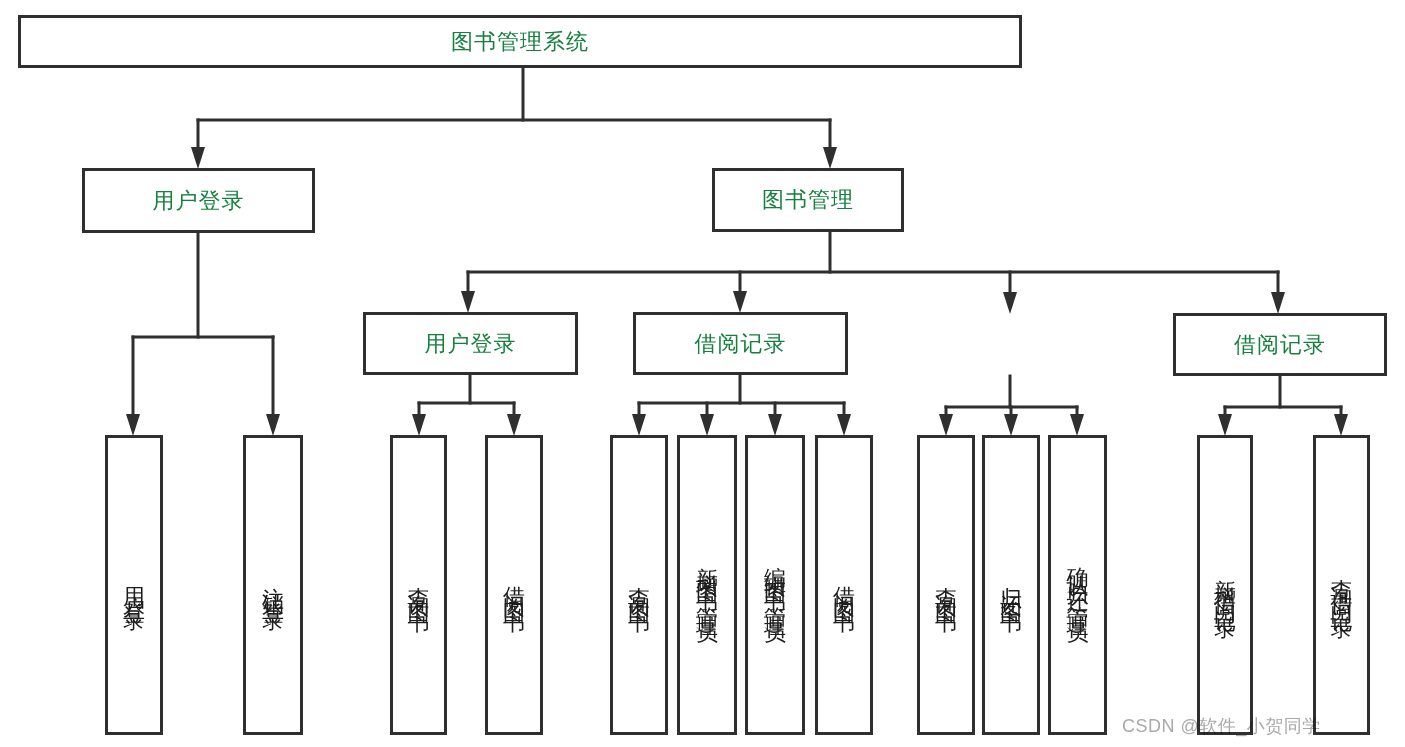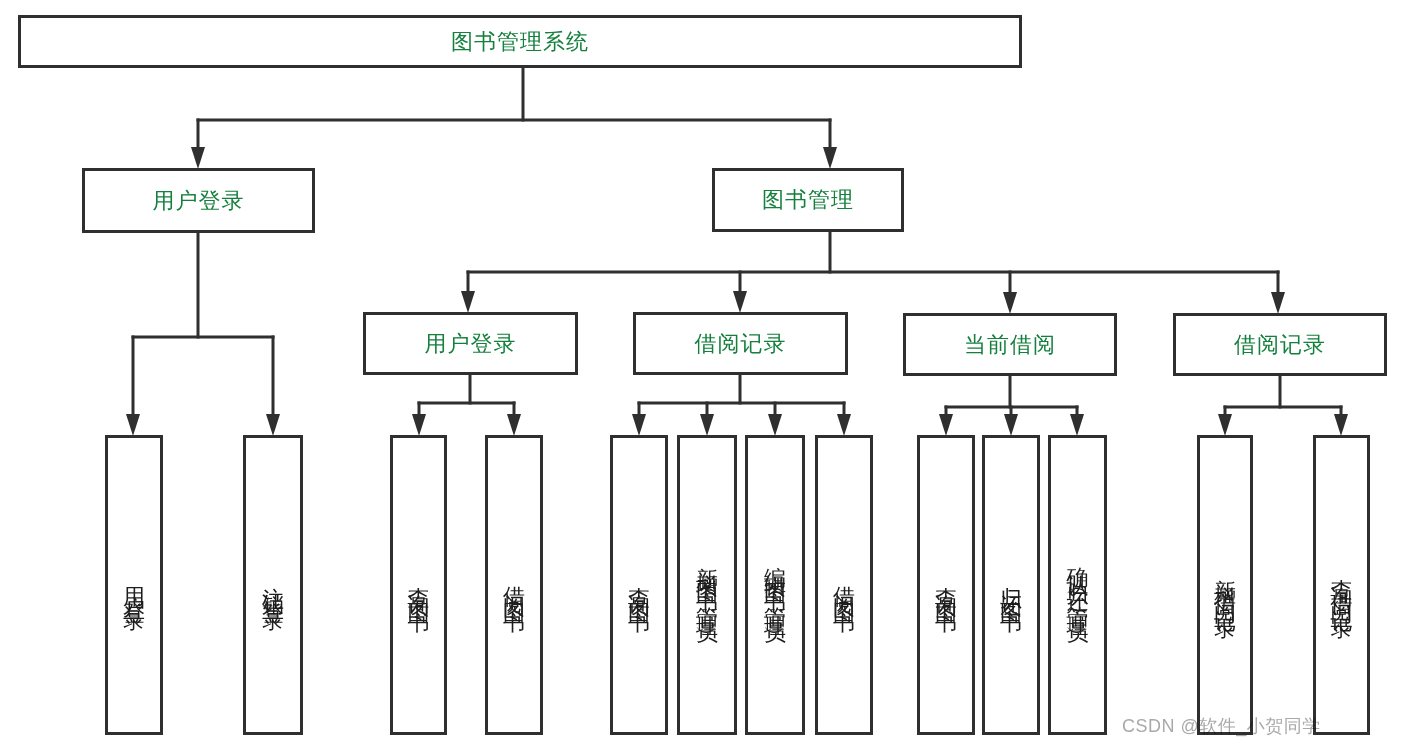--- a/index.html
+++ b/index.html
@@ -106,23 +106,20 @@
   <div class="node" style="left:712px;top:168px;width:192px;height:64px">
     <span>图书管理</span>
   </div>
 
   <div class="node" style="left:363px;top:312px;width:215px;height:63px">
     <span>用户登录</span>
   </div>
   <div class="node" style="left:633px;top:312px;width:215px;height:63px">
     <span>借阅记录</span>
   </div>
-  <div class="node" style="left:903px;top:313px;width:214px;height:63px">
-    <span>当前借阅</span>
-  </div>
   <div class="node" style="left:1173px;top:313px;width:214px;height:63px">
     <span>借阅记录</span>
   </div>
 
   <div class="leaf" style="left:105px;width:58px">
     <span class="vtext">用户登录</span>
   </div>
   <div class="leaf" style="left:243px;width:60px">
     <span class="vtext">注销登录</span>
   </div>

